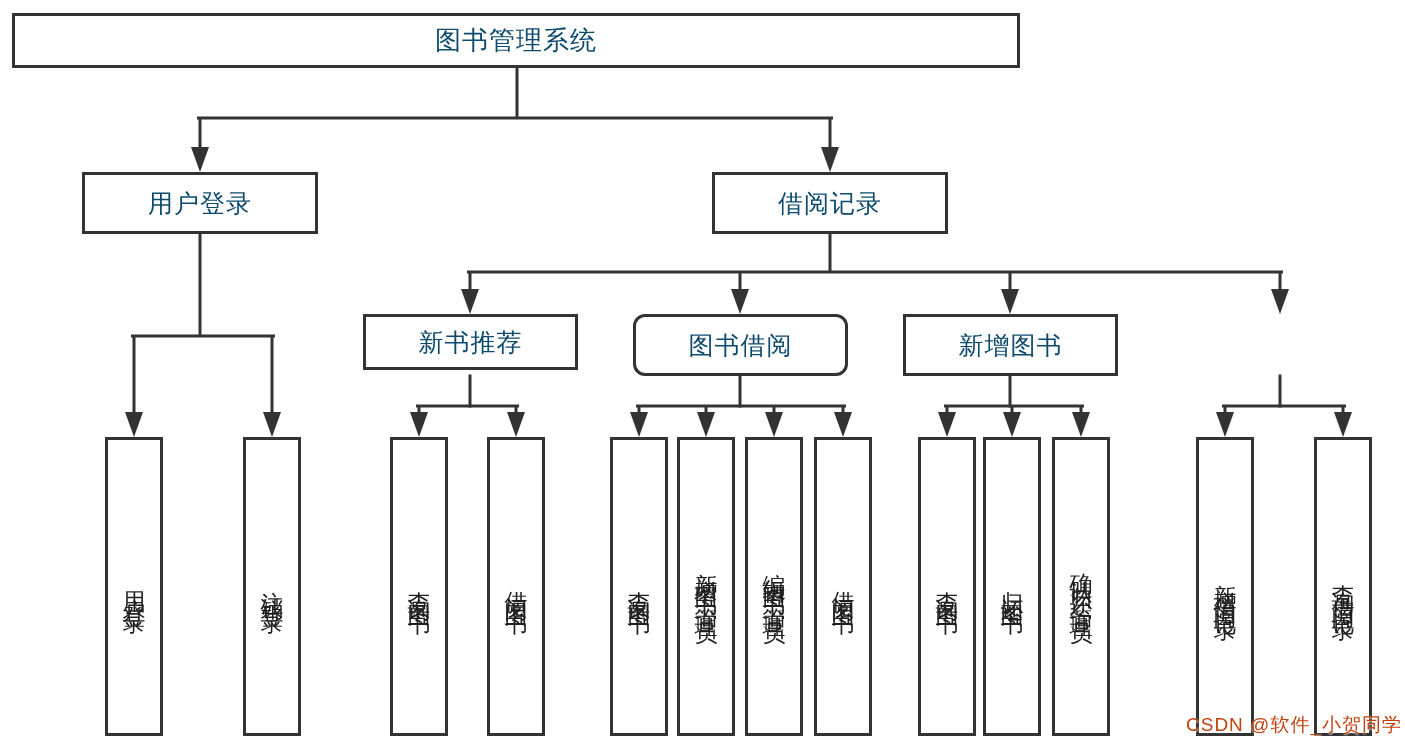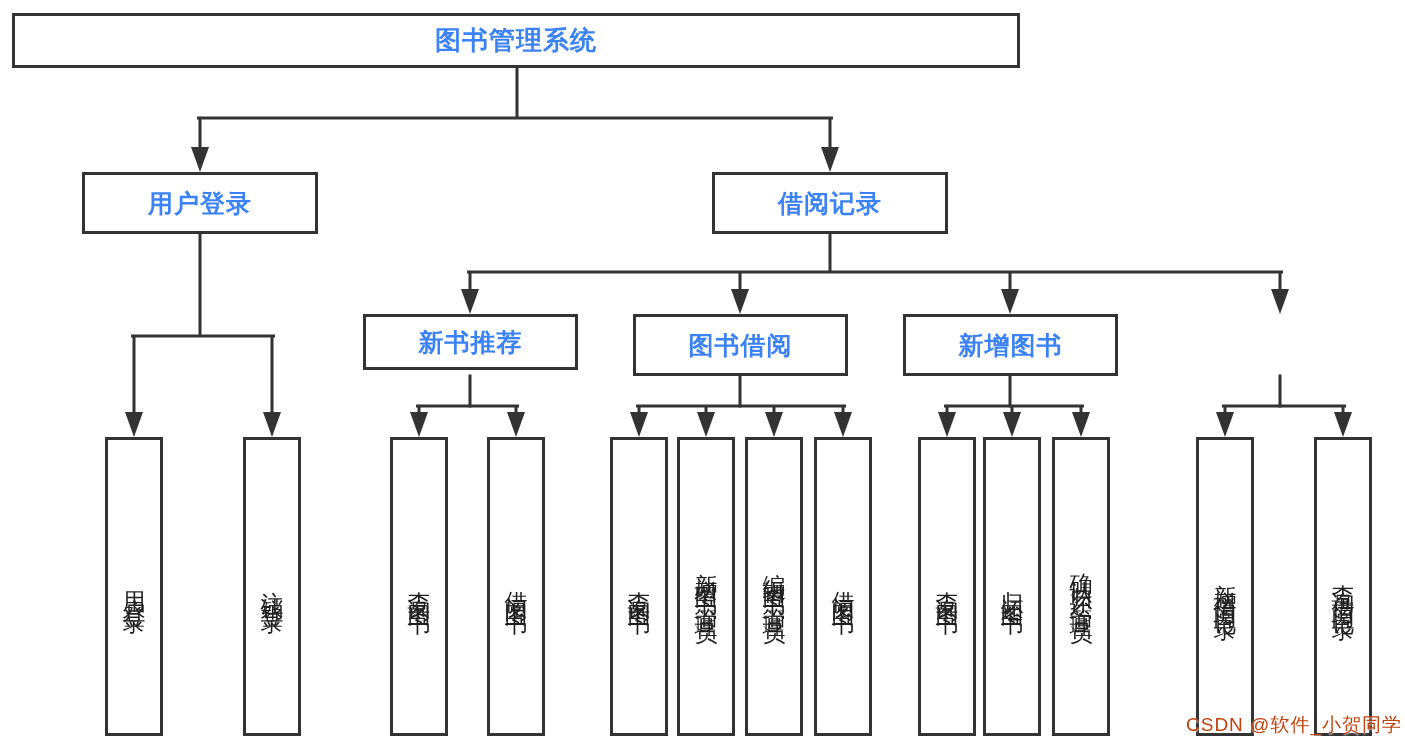--- a/index.html
+++ b/index.html
@@ -25,23 +25,22 @@
     border: 3px solid #333333;
     display: flex;
     align-items: center;
     justify-content: center;
     text-align: center;
     z-index: 2;
   }
   .hlabel {
     font-size: 25px;
     letter-spacing: 1px;
-    color: #3b82f6;
+    color: #0c4a6e;
     white-space: nowrap;
-    font-weight: bold;
   }
   .root-box .hlabel { font-size: 26px; }
   .vbox { z-index: 2; }
   .vlabel {
     writing-mode: vertical-rl;
     text-orientation: mixed;
     font-size: 23px;
     letter-spacing: 7px;
     line-height: 1;
     color: #1f1f1f;
@@ -113,21 +112,21 @@
   <div class="box" style="left:82px; top:172px; width:236px; height:62px;">
     <span class="hlabel">用户登录</span>
   </div>
   <div class="box" style="left:712px; top:172px; width:236px; height:62px;">
     <span class="hlabel">借阅记录</span>
   </div>
 
   <div class="box" style="left:363px; top:314px; width:215px; height:56px;text-align:right;">
     <span class="hlabel">新书推荐</span>
   </div>
-  <div class="box" style="left:633px; top:314px; width:215px; height:62px;">
+  <div class="box" style="left:633px; top:314px; width:215px; height:62px;border-radius:12px;">
     <span class="hlabel">图书借阅</span>
   </div>
   <div class="box" style="left:903px; top:314px; width:215px; height:62px;">
     <span class="hlabel">新增图书</span>
   </div>
 
   <div class="box vbox" style="left:105px; top:437px; width:58px; height:299px;">
     <span class="vlabel">用户登录</span>
   </div>
   <div class="box vbox" style="left:243px; top:437px; width:58px; height:299px;">

